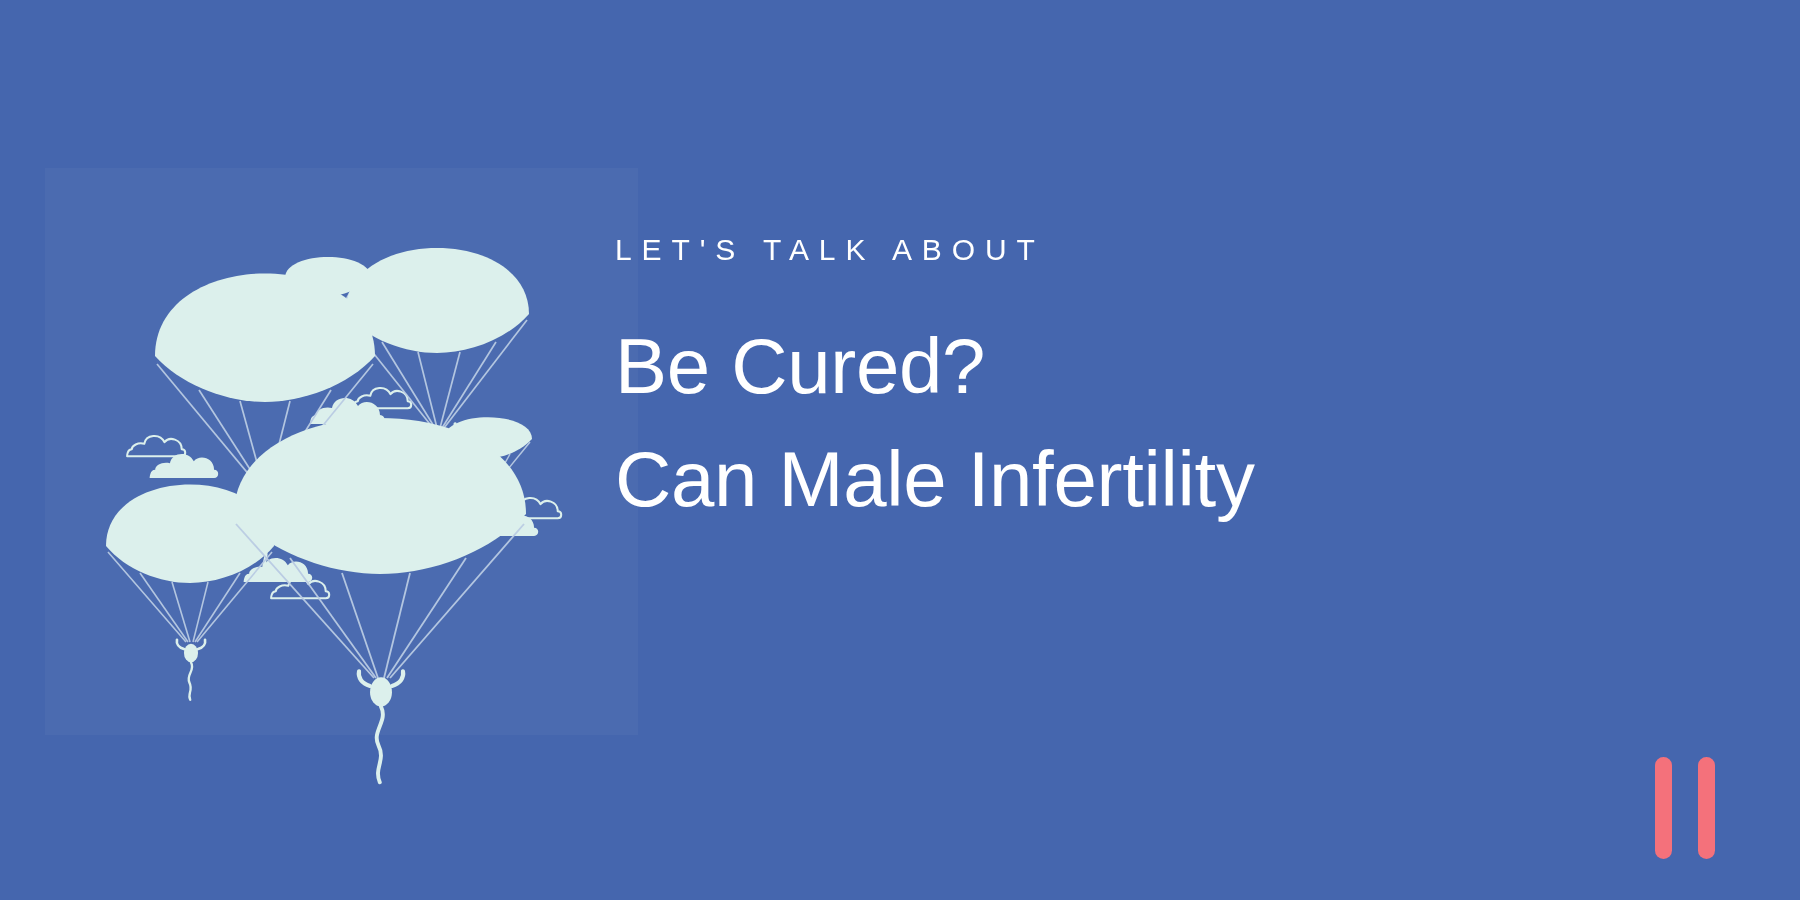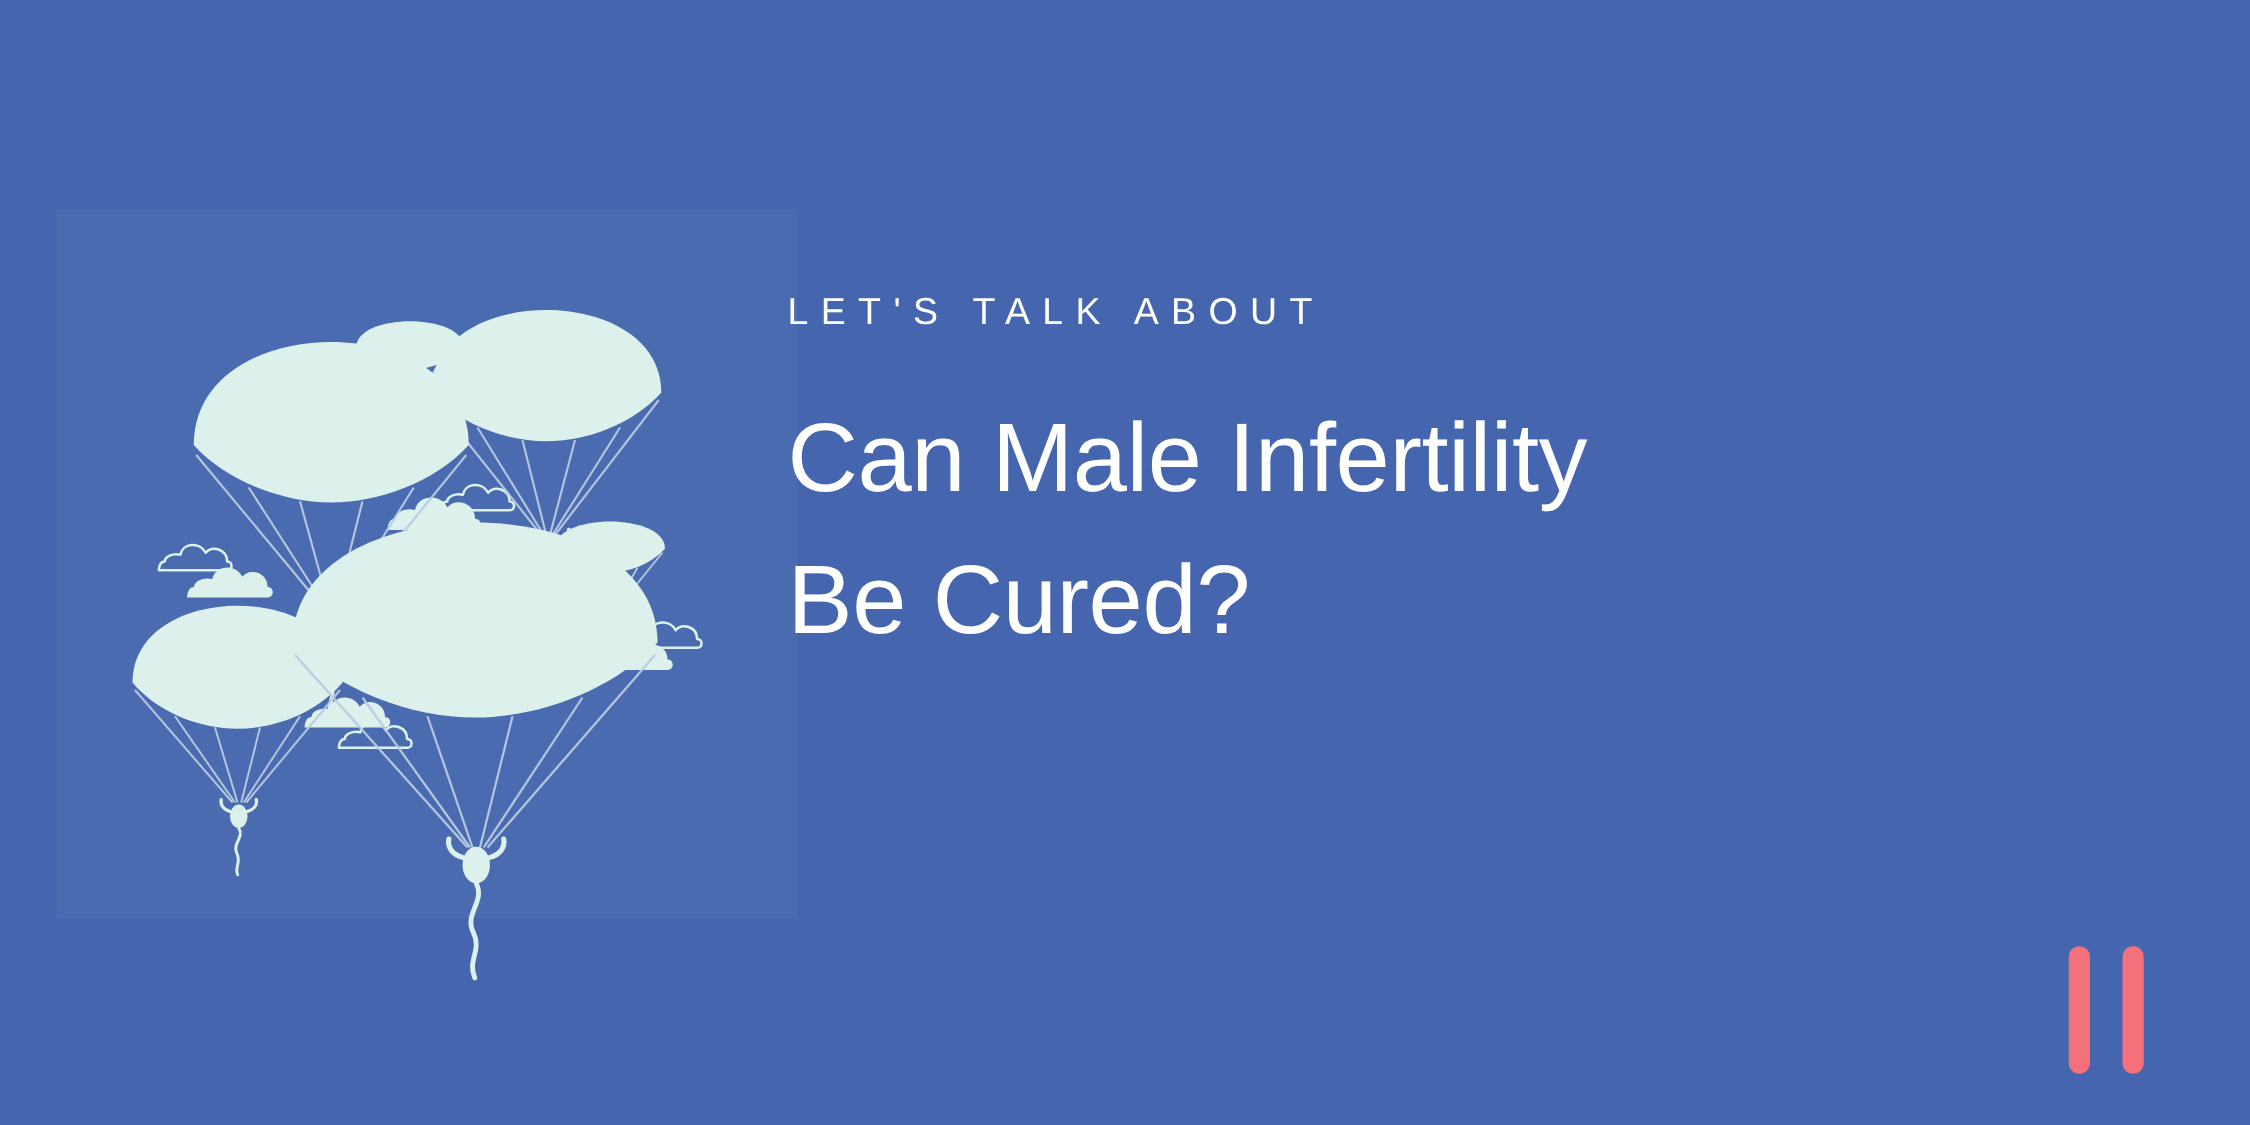--- a/index.html
+++ b/index.html
@@ -38,21 +38,21 @@
   #illustration svg {
     display: block;
     width: 100%;
     height: 100%;
     overflow: visible;
   }
 
   
   #text-block {
     position: absolute;
-    left: 630px;
+    left: 615px;
     top: 232px;
     width: 900px;
   }
   #eyebrow {
     color: #FFFFFF;
     font-size: 30px;
     letter-spacing: 0.33em;
     font-weight: 400;
     line-height: 1.2;
     white-space: nowrap;
@@ -250,22 +250,22 @@
           <use href="#sperm-body"></use>
             <use href="#tail-long"></use>
         </g>
       </g>
     </svg>
   </div>
 
   <div id="text-block">
     <div id="eyebrow">LET'S TALK ABOUT</div>
     <h1 id="headline">
+      <span class="hl-line">Be Cured?</span>
       <span class="hl-line">Can Male Infertility</span>
-      <span class="hl-line">Be Cured?</span>
     </h1>
   </div>
 
   <div id="pause-mark">
     <span class="bar"></span>
     <span class="bar"></span>
   </div>
 
 </div>
 

